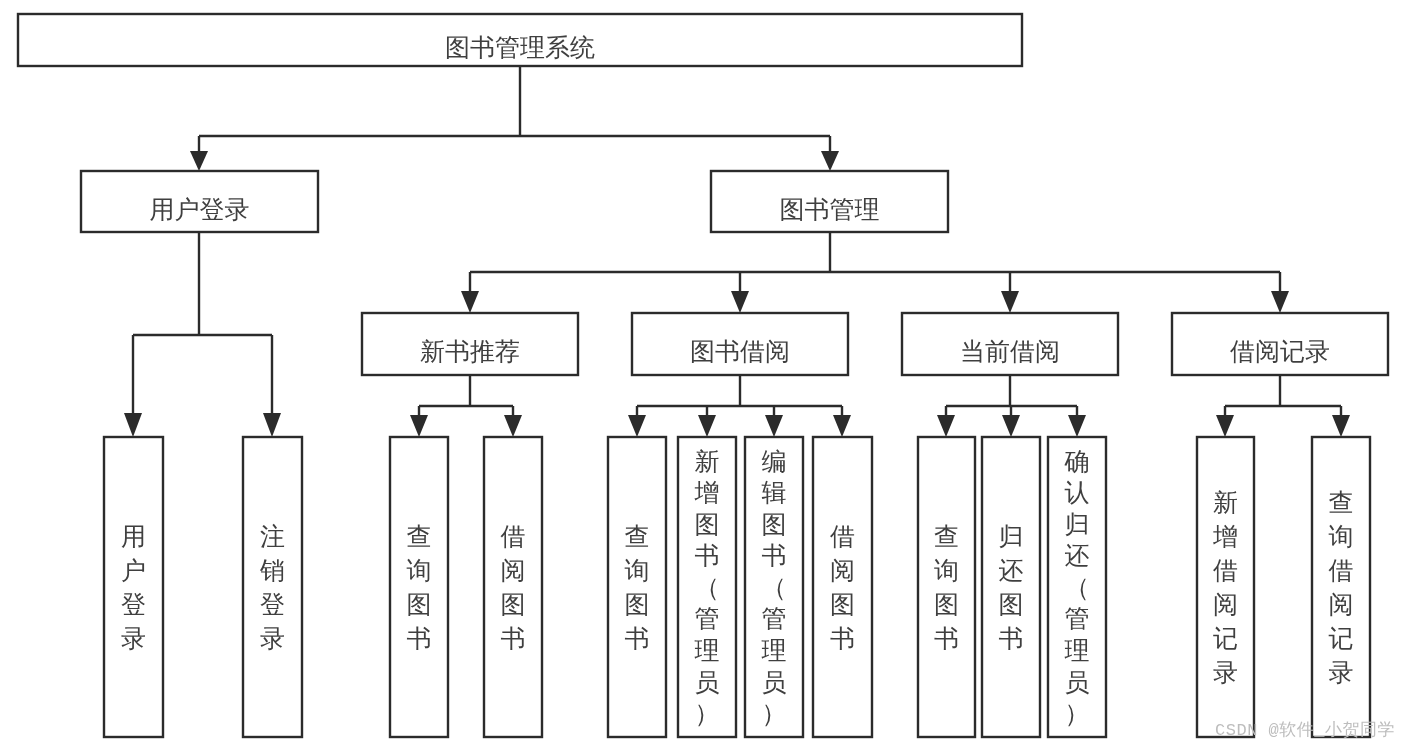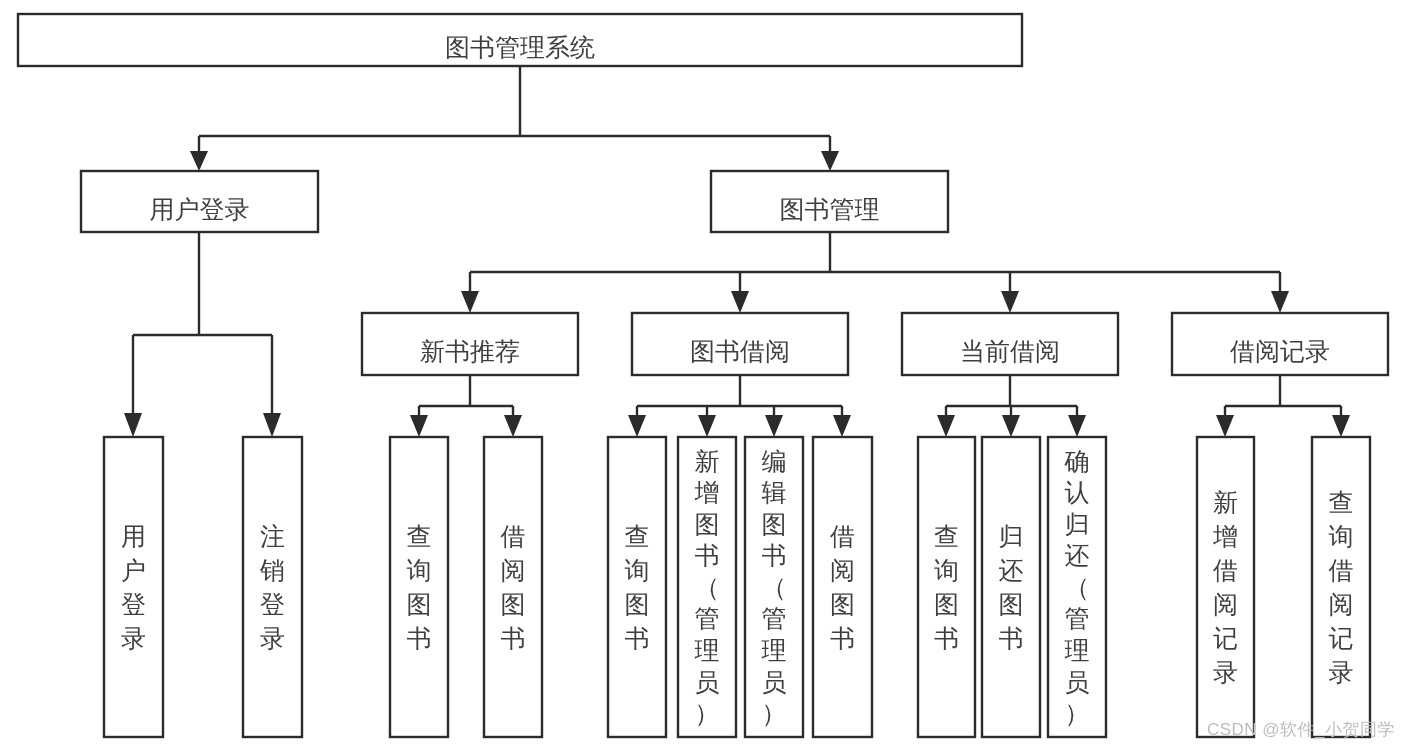--- a/index.html
+++ b/index.html
@@ -48,21 +48,21 @@
   .arrow-head {
     fill: #2b2b2b;
     stroke: none;
   }
   .watermark {
     position: absolute;
     right: 10px;
     bottom: 6px;
     color: #bdbdbd;
     font-size: 17px;
-    font-family: Liberation Sans, sans-serif;
+    font-family: Liberation Mono, monospace;
     letter-spacing: 0.5px;
     white-space: nowrap;
     user-select: none;
   }
 </style>
 </head>
 <body>
 
 <svg id="diagram" viewBox="0 0 1405 747" xmlns="http://www.w3.org/2000/svg">
 

